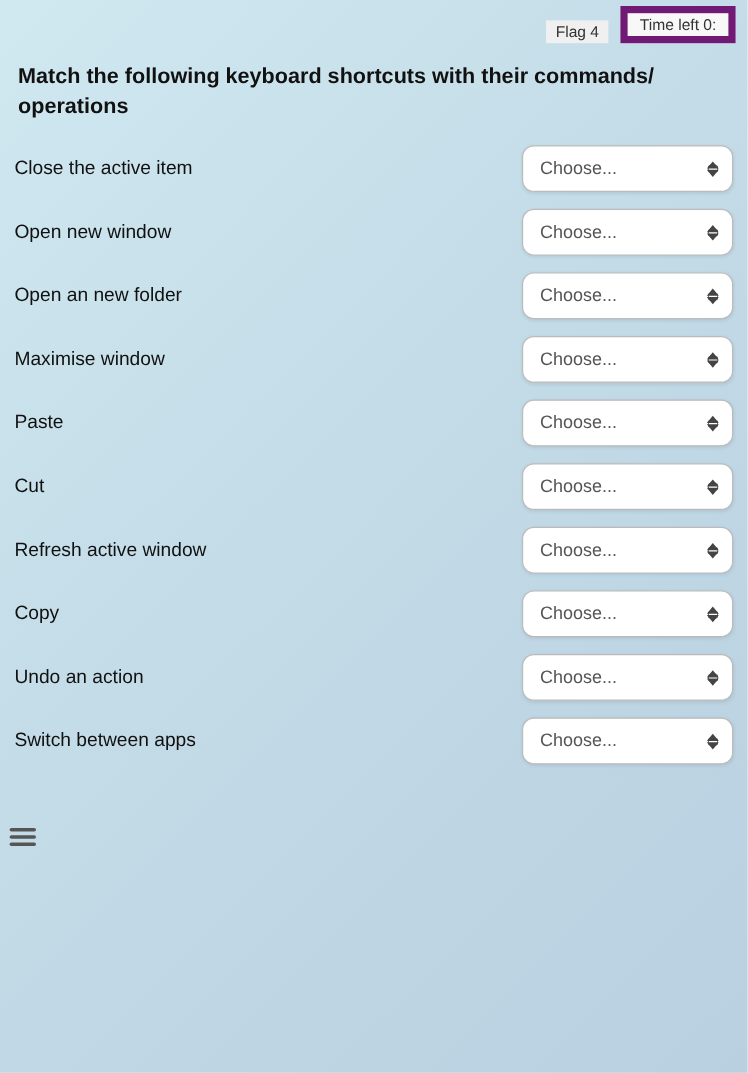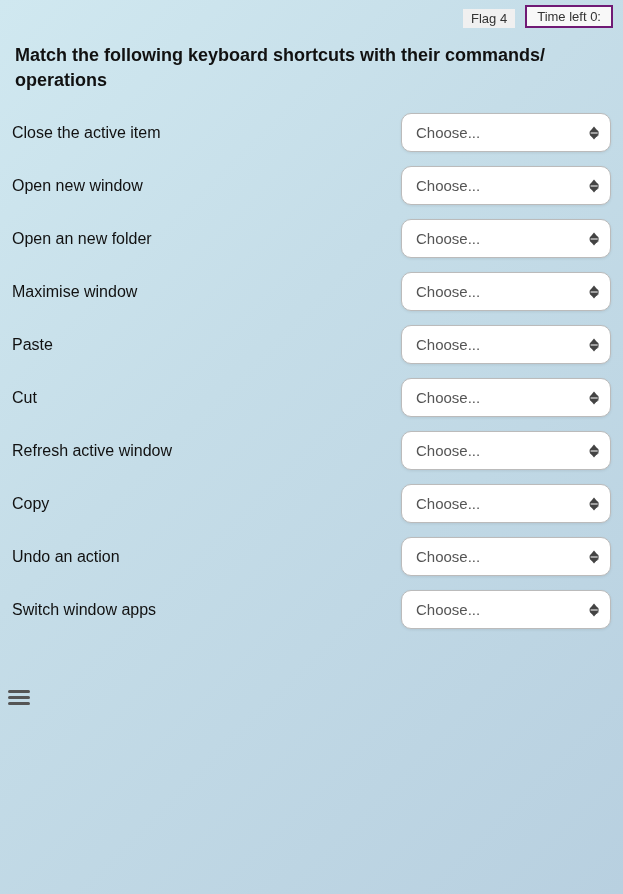--- a/index.html
+++ b/index.html
@@ -18,21 +18,21 @@
     }
 
     .flag-label {
       background: #f0f0f0;
       padding: 2px 8px;
       font-size: 13px;
       color: #333;
     }
 
     .time-box {
-      border: 2px solid #701a75;
+      border: 6px solid #701a75;
       padding: 2px 10px;
       font-size: 13px;
       color: #333;
       background: #f8f8f8;
       margin-left: 10px;
     }
 
     .header-section {
       padding: 10px 15px 8px 15px;
       margin-top: 5px;
@@ -60,21 +60,21 @@
     .match-label {
       font-size: 16px;
       color: #111;
       font-weight: 400;
       flex: 1;
       padding-right: 10px;
     }
 
     .select-wrapper {
       position: relative;
-      width: 210px;
+      width: 176px;
       flex-shrink: 0;
     }
 
     .select-wrapper::after {
       content: '⬡';
       position: absolute;
       right: 12px;
       top: 50%;
       transform: translateY(-50%);
       pointer-events: none;
@@ -218,21 +218,21 @@
         </div></div>
     </div>
     <div class="match-row">
       <span class="match-label">Undo an action</span>
       <div class="select-wrapper"><select class="choose-select-styled"><option value="">Choose...</option><option value="Ctrl+W">Ctrl+W</option><option value="Ctrl+N">Ctrl+N</option><option value="Ctrl+E">Ctrl+E</option><option value="Win+Up">Win+Up</option><option value="Ctrl+V">Ctrl+V</option><option value="Ctrl+X">Ctrl+X</option><option value="F5">F5</option><option value="Ctrl+C">Ctrl+C</option><option value="Ctrl+Z">Ctrl+Z</option><option value="Alt+Tab">Alt+Tab</option></select><div class="arrow-icon">
           <div class="arrow-up"></div>
           <div class="arrow-down"></div>
         </div></div>
     </div>
     <div class="match-row">
-      <span class="match-label">Switch window apps</span>
+      <span class="match-label">Switch between apps</span>
       <div class="select-wrapper"><select class="choose-select-styled"><option value="">Choose...</option><option value="Ctrl+W">Ctrl+W</option><option value="Ctrl+N">Ctrl+N</option><option value="Ctrl+E">Ctrl+E</option><option value="Win+Up">Win+Up</option><option value="Ctrl+V">Ctrl+V</option><option value="Ctrl+X">Ctrl+X</option><option value="F5">F5</option><option value="Ctrl+C">Ctrl+C</option><option value="Ctrl+Z">Ctrl+Z</option><option value="Alt+Tab">Alt+Tab</option></select><div class="arrow-icon">
           <div class="arrow-up"></div>
           <div class="arrow-down"></div>
         </div></div>
     </div>
   </div>
 
 <div class="sidebar-icon">
   <div class="sidebar-line"></div>
   <div class="sidebar-line"></div>

